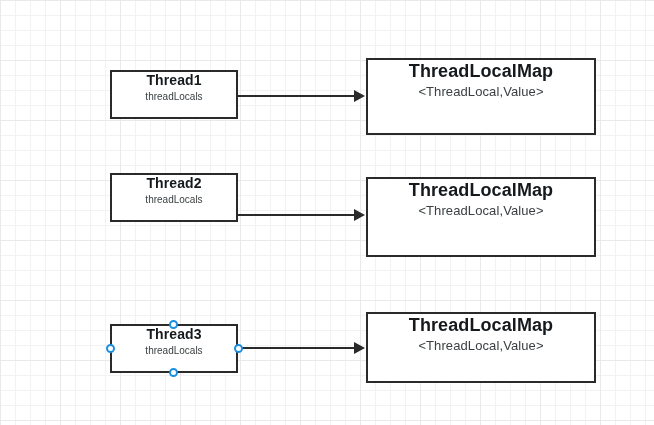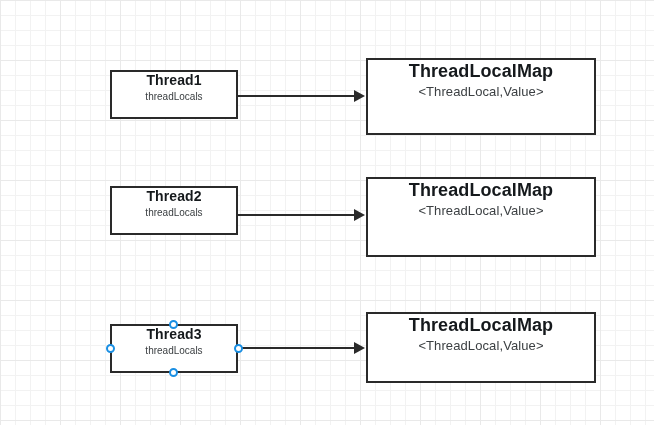--- a/index.html
+++ b/index.html
@@ -83,21 +83,21 @@
   </div>
 
   <div class="edge" style="left:238px; top:95px; width:116px;"></div>
   <div class="arrowhead" style="left:354px; top:90px;"></div>
 
   <div class="node map-node" style="left:366px; top:58px; width:230px; height:77px;">
     <div class="title">ThreadLocalMap</div>
     <div class="sub">&lt;ThreadLocal,Value&gt;</div>
   </div>
 
-  <div class="node thread-node" style="left:110px; top:186px; width:128px; height:49px;">
+  <div class="node thread-node" style="left:110px; top:173px; width:128px; height:49px;">
     <div class="title">Thread2</div>
     <div class="sub">threadLocals</div>
   </div>
 
   <div class="edge" style="left:238px; top:214px; width:116px;"></div>
   <div class="arrowhead" style="left:354px; top:209px;"></div>
 
   <div class="node map-node" style="left:366px; top:177px; width:230px; height:80px;">
     <div class="title">ThreadLocalMap</div>
     <div class="sub">&lt;ThreadLocal,Value&gt;</div>

